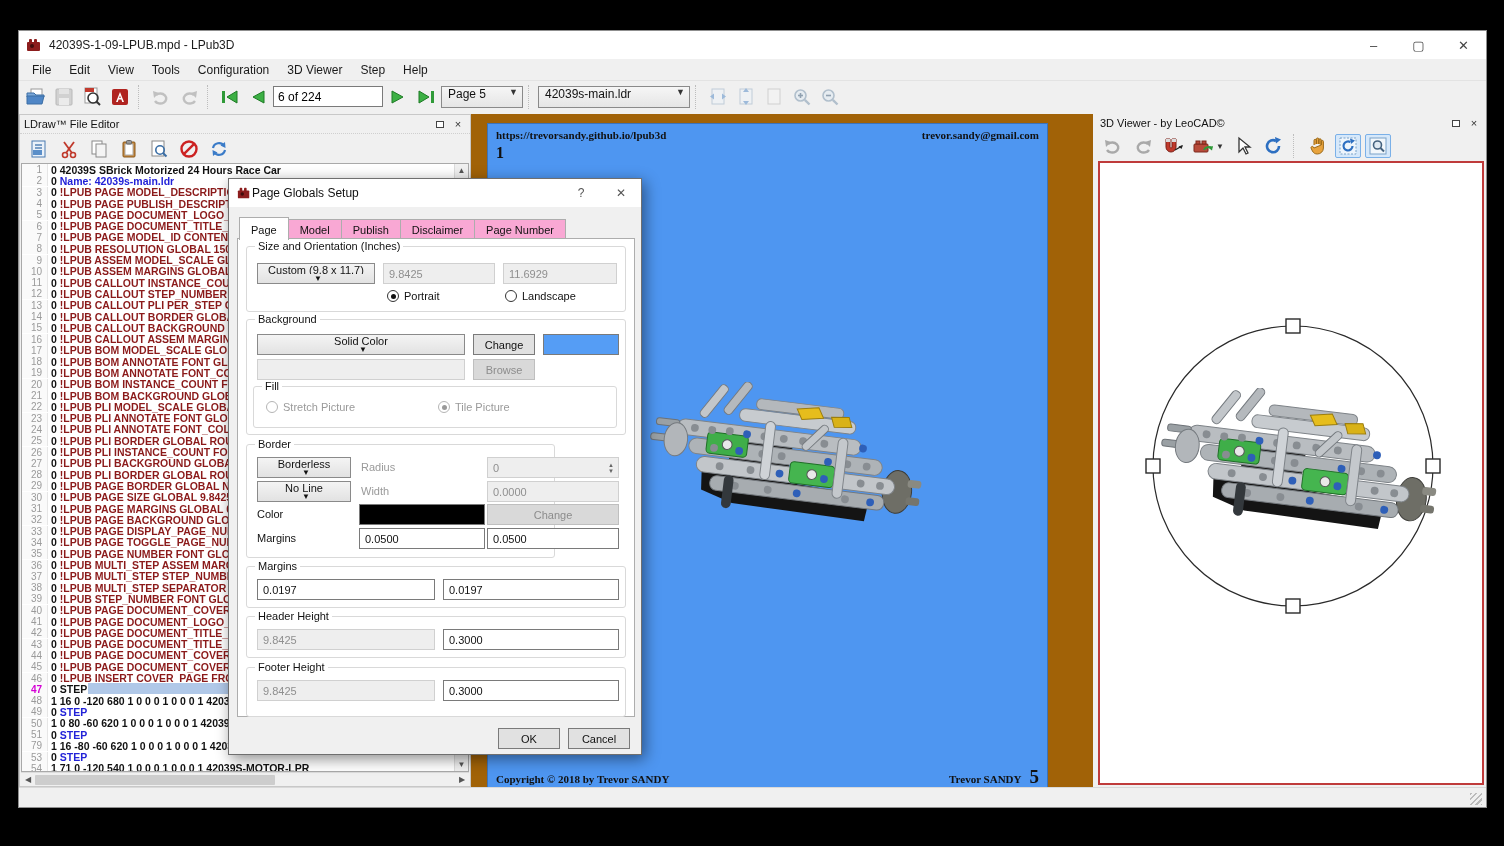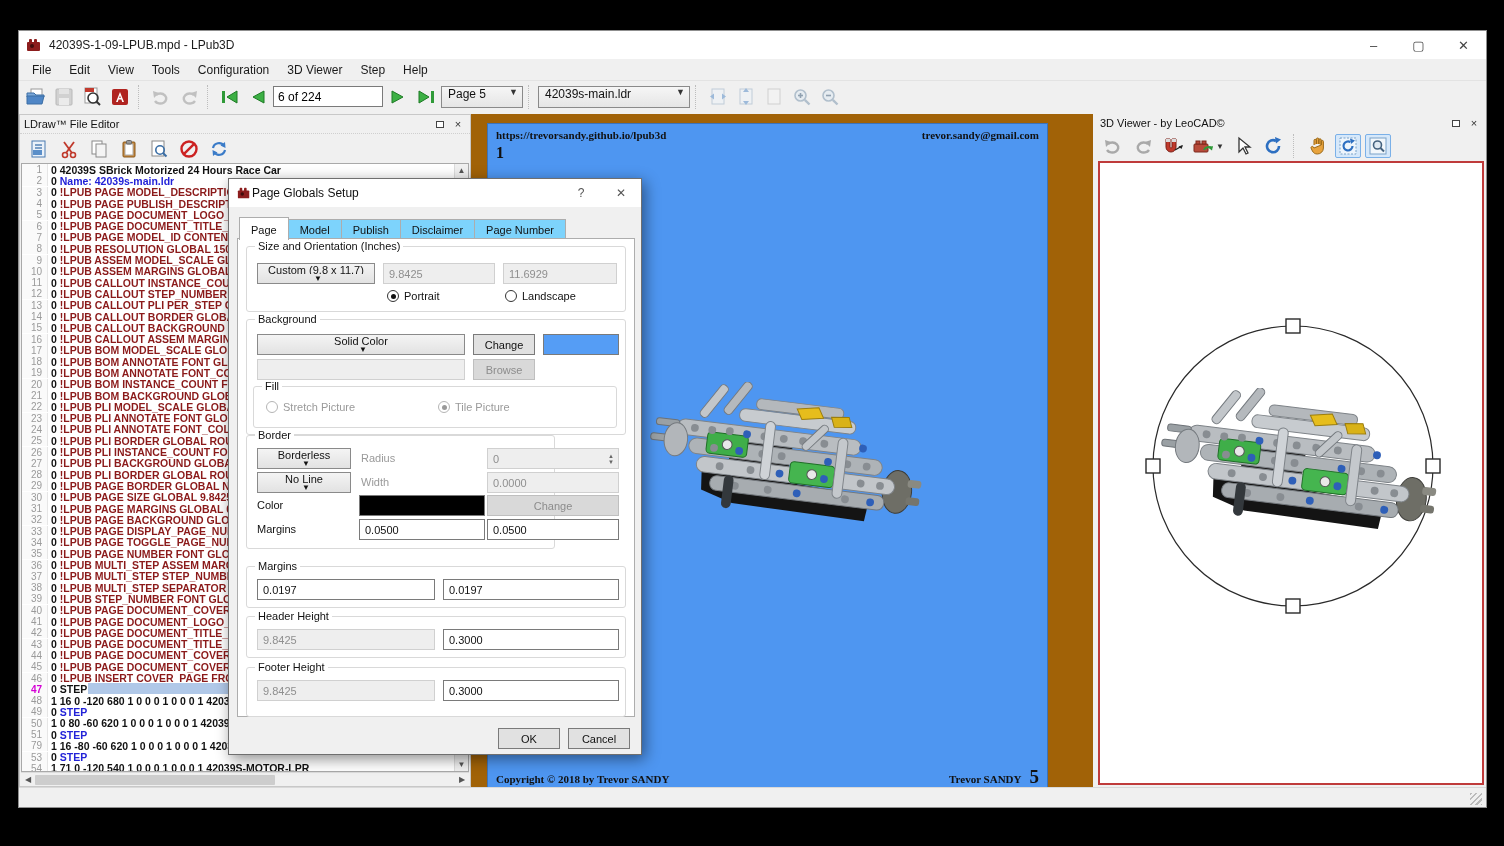--- a/index.html
+++ b/index.html
@@ -83,21 +83,21 @@
   .grip{width:12px;height:12px;background:
     repeating-linear-gradient(135deg,#bbb 0 1.5px,transparent 1.5px 4px);}
   
   .dialog{position:absolute;left:228px;top:178px;width:414px;height:577px;background:#f0f0f0;
     border:1px solid #6f6f6f;box-shadow:3px 4px 14px rgba(0,0,0,.45);z-index:50;}
   .dlg-title{height:28px;background:#fff;display:flex;align-items:center;padding-left:8px;font-size:12px;color:#111;}
   .dlg-title .t{flex:1;margin-left:1px;}
   .dlg-btn{width:40px;height:28px;display:flex;align-items:center;justify-content:center;color:#555;font-size:12px;}
   .tabs{position:absolute;left:10px;top:38px;display:flex;}
   .tab{font-size:11px;padding:4px 11px;border:1px solid #adadad;border-bottom:none;
-    background:#7dd3fc;color:#111;margin-right:-1px;position:relative;top:2px;}
+    background:#f9a8d4;color:#111;margin-right:-1px;position:relative;top:2px;}
   .tab.active{background:#fff;top:0;padding-top:6px;z-index:2;}
   .pane{position:absolute;left:8px;top:59px;width:398px;height:479px;background:#fff;border:1px solid #adadad;}
   .group{position:absolute;border:1px solid #d9d9d9;border-radius:3px;}
   .group>.glabel{position:absolute;top:-7px;left:8px;background:#fff;padding:0 3px;font-size:11px;color:#111;}
   .fld{position:absolute;height:21px;border:1px solid #7a7a7a;background:#fff;font-size:11px;
     padding:2px 5px;color:#111;display:flex;align-items:center;}
   .fld.dis{background:#eee;border-color:#d0d0d0;color:#8f8f8f;}
   .dcombo{position:absolute;height:21px;border:1px solid #8a8a8a;background:linear-gradient(#f4f4f4,#e2e2e2);
     font-size:11px;display:flex;align-items:center;padding:0 5px;color:#111;flex-direction:column;}
   .dcombo .cbl{flex:1;white-space:nowrap;overflow:hidden;}
@@ -641,21 +641,21 @@
           <span class="rdot"></span>
           <span>Stretch Picture</span>
         </div>
         <div class="radio dis sel" style="left:184px;top:14px">
           <span class="rdot"></span>
           <span>Tile Picture</span>
         </div>
       </div>
     </div>
 
-    <div class="group" style="left:8px;top:196px;width:309px;height:114px">
+    <div class="group" style="left:8px;top:205px;width:309px;height:114px">
       <span class="glabel">Border</span>
       <div class="dcombo" style="left:10px;top:12px;width:94px">
         <span class="cbl">Borderless</span>
         <span class="arr">▼</span>
       </div>
       <div class="dlabel dis" style="left:114px;top:16px">Radius</div>
       <div class="fld dis" style="left:240px;top:12px;width:132px">0</div>
       <div class="spin" style="left:356px;top:12px;height:21px">
           <span>▲</span>
           <span>▼</span>

